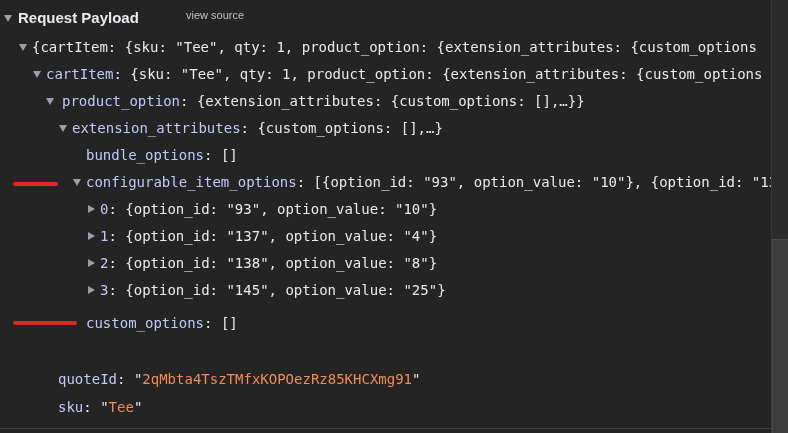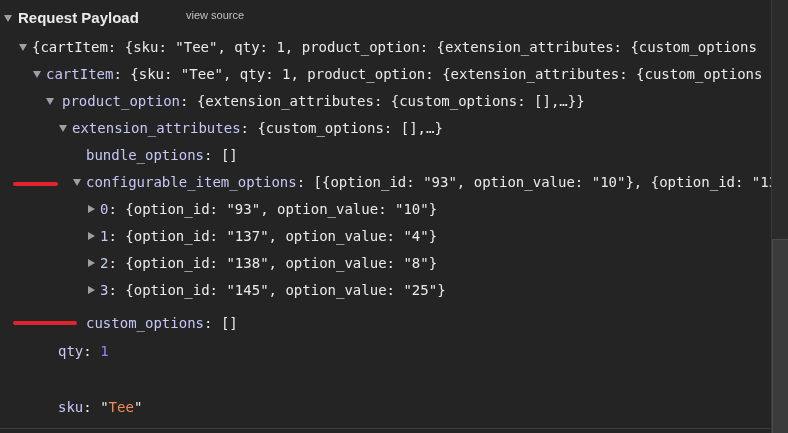--- a/index.html
+++ b/index.html
@@ -182,24 +182,24 @@
     <span class="tri-right" style="left:88px;"></span>
     <span class="txt" style="left:100px;"><span class="key">3</span><span class="plain">: </span><span class="plain">{option_id: "145", option_value: "25"}</span></span>
   </div>
 
   <div class="red-mark" style="left:13px; top:321px; width:64px;"></div>
 
   <div class="row" style="top:310px; left:0; width:675px;">
     <span class="txt" style="left:86px;"><span class="key">custom_options</span><span class="plain">: </span><span class="plain">[]</span></span>
   </div>
 
-  <div class="row" style="top:338px; left:0; width:771px;">
-    <span class="txt" style="left:58px;"><span class="key">qty</span><span class="plain">: </span><span class="num">1</span></span>
-  </div>
-
+
+  <div class="row" style="top:366px; left:0; width:771px;">
+    <span class="txt" style="left:58px;"><span class="key">quoteId</span><span class="plain">: </span><span class="plain">"</span><span class="str">2qMbta4TszTMfxKOPOezRz85KHCXmg91</span><span class="plain">"</span></span>
+  </div>
 
   <div class="row" style="top:394px; left:0; width:771px;">
     <span class="txt" style="left:58px;"><span class="key">sku</span><span class="plain">: </span><span class="plain">"</span><span class="str">Tee</span><span class="plain">"</span></span>
   </div>
 
 </div>
 
 <div class="bottom-divider"></div>
 
 <div class="scrollbar">

